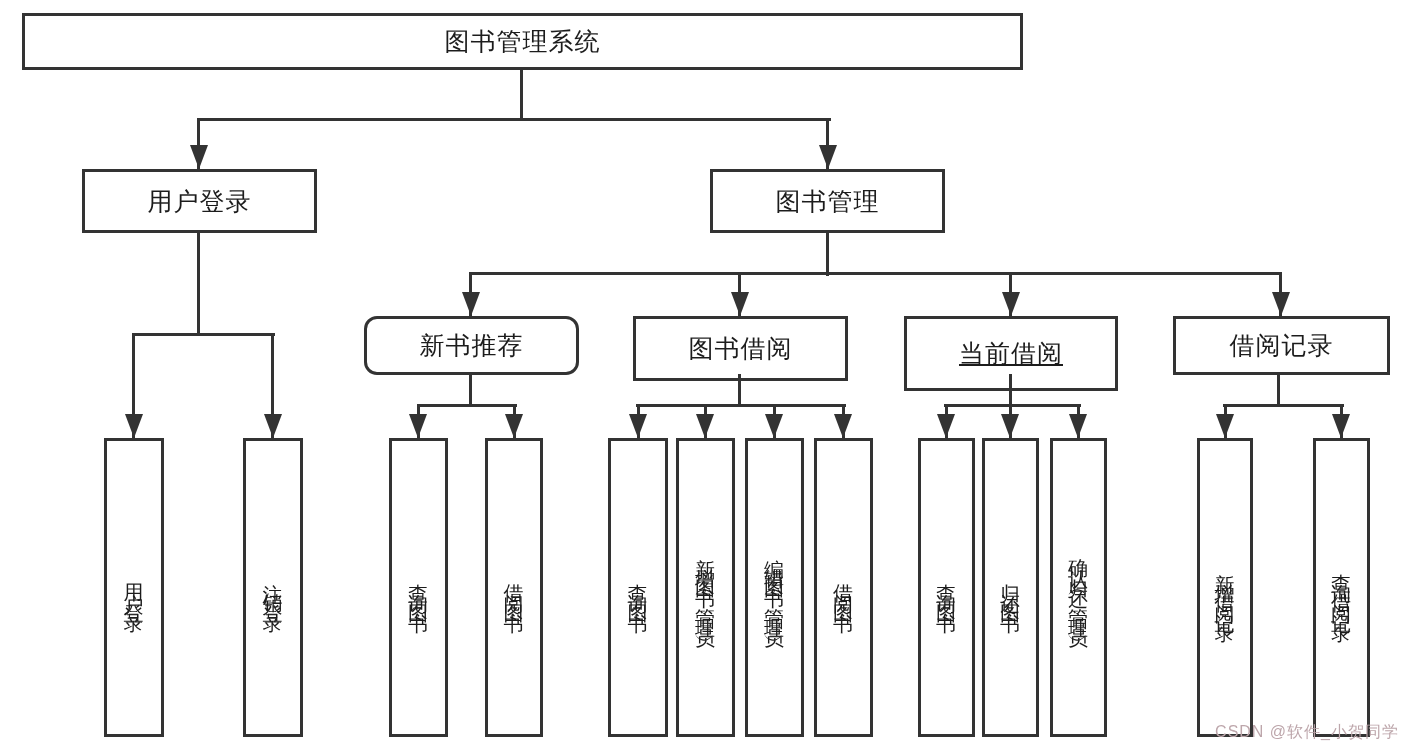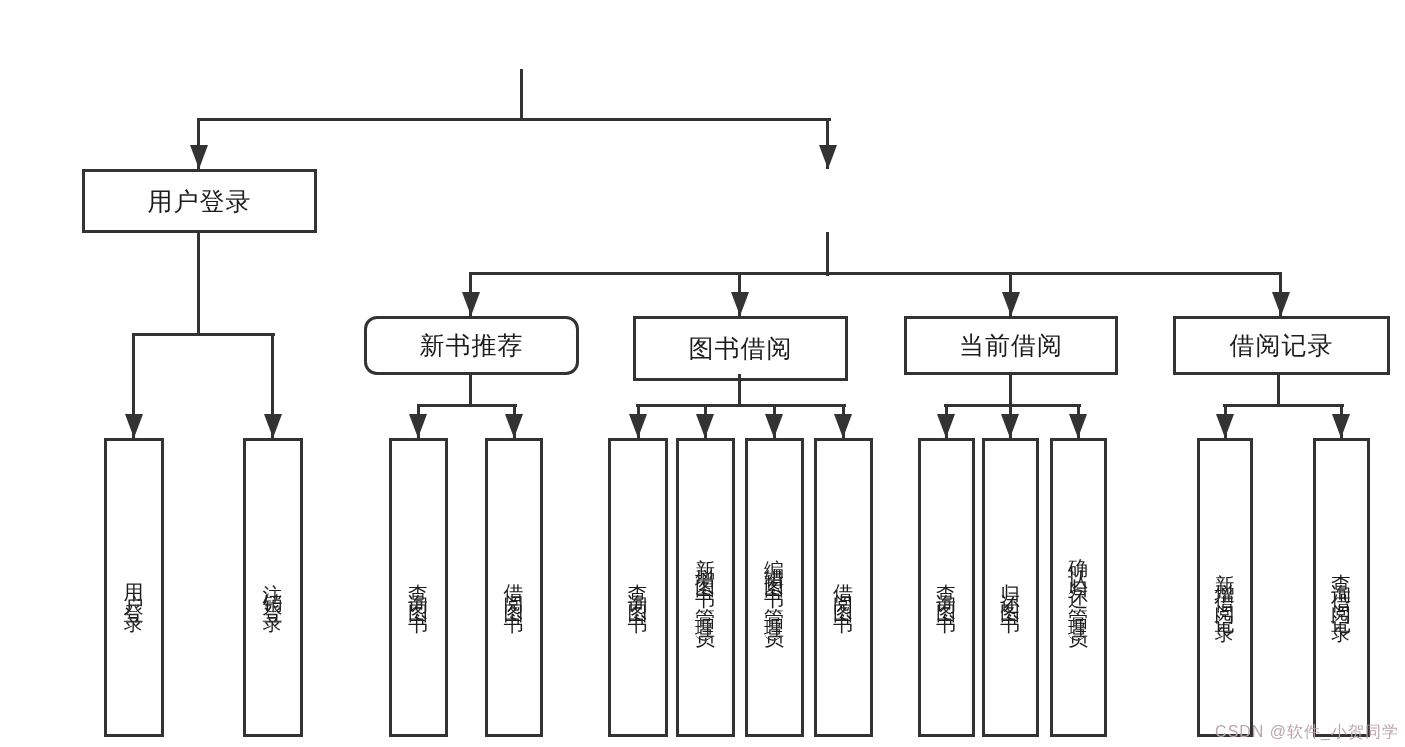--- a/index.html
+++ b/index.html
@@ -30,30 +30,36 @@
   .watermark{
     position:absolute;right:6px;bottom:4px;z-index:5;
     font-size:16px;color:#bda6ab;letter-spacing:1px;white-space:nowrap;
   }
 </style>
 </head>
 <body>
 
 <div class="diagram">
 
+  <div class="hnode" style="left:22px;top:13px;width:1001px;height:57px;">
+    <span>图书管理系统</span>
+  </div>
 
   <div class="line" style="left:520px;top:69px;width:3px;height:51px;"></div>
   <div class="line" style="left:197px;top:118px;width:634px;height:3px;"></div>
   <div class="line" style="left:197px;top:118px;width:3px;height:51px;"></div>
   <div class="arr" style="left:190px;top:145px;"></div>
   <div class="line" style="left:826px;top:118px;width:3px;height:51px;"></div>
   <div class="arr" style="left:819px;top:145px;"></div>
 
   <div class="hnode" style="left:82px;top:169px;width:235px;height:64px;">
     <span>用户登录</span>
+  </div>
+  <div class="hnode" style="left:710px;top:169px;width:235px;height:64px;">
+    <span>图书管理</span>
   </div>
 
   <div class="line" style="left:197px;top:232px;width:3px;height:104px;"></div>
   <div class="line" style="left:132px;top:333px;width:143px;height:3px;"></div>
   <div class="line" style="left:132px;top:333px;width:3px;height:105px;"></div>
   <div class="arr" style="left:125px;top:414px;"></div>
   <div class="line" style="left:271px;top:333px;width:3px;height:105px;"></div>
   <div class="arr" style="left:264px;top:414px;"></div>
 
   <div class="line" style="left:826px;top:232px;width:3px;height:44px;"></div>
@@ -66,21 +72,21 @@
   <div class="arr" style="left:1002px;top:292px;"></div>
   <div class="line" style="left:1279px;top:272px;width:3px;height:44px;"></div>
   <div class="arr" style="left:1272px;top:292px;"></div>
 
   <div class="hnode" style="left:364px;top:316px;width:215px;height:59px;border-radius:13px;">
     <span>新书推荐</span>
   </div>
   <div class="hnode" style="left:633px;top:316px;width:215px;height:65px;">
     <span>图书借阅</span>
   </div>
-  <div class="hnode" style="left:904px;top:316px;width:214px;height:59px;">
+  <div class="hnode" style="left:904px;top:316px;width:214px;height:75px;text-decoration:underline;">
     <span>当前借阅</span>
   </div>
   <div class="hnode" style="left:1173px;top:316px;width:217px;height:59px;">
     <span>借阅记录</span>
   </div>
 
   <div class="line" style="left:469px;top:374px;width:3px;height:33px;"></div>
   <div class="line" style="left:417px;top:404px;width:100px;height:3px;"></div>
   <div class="line" style="left:417px;top:404px;width:3px;height:34px;"></div>
   <div class="arr" style="left:409px;top:414px;"></div>

